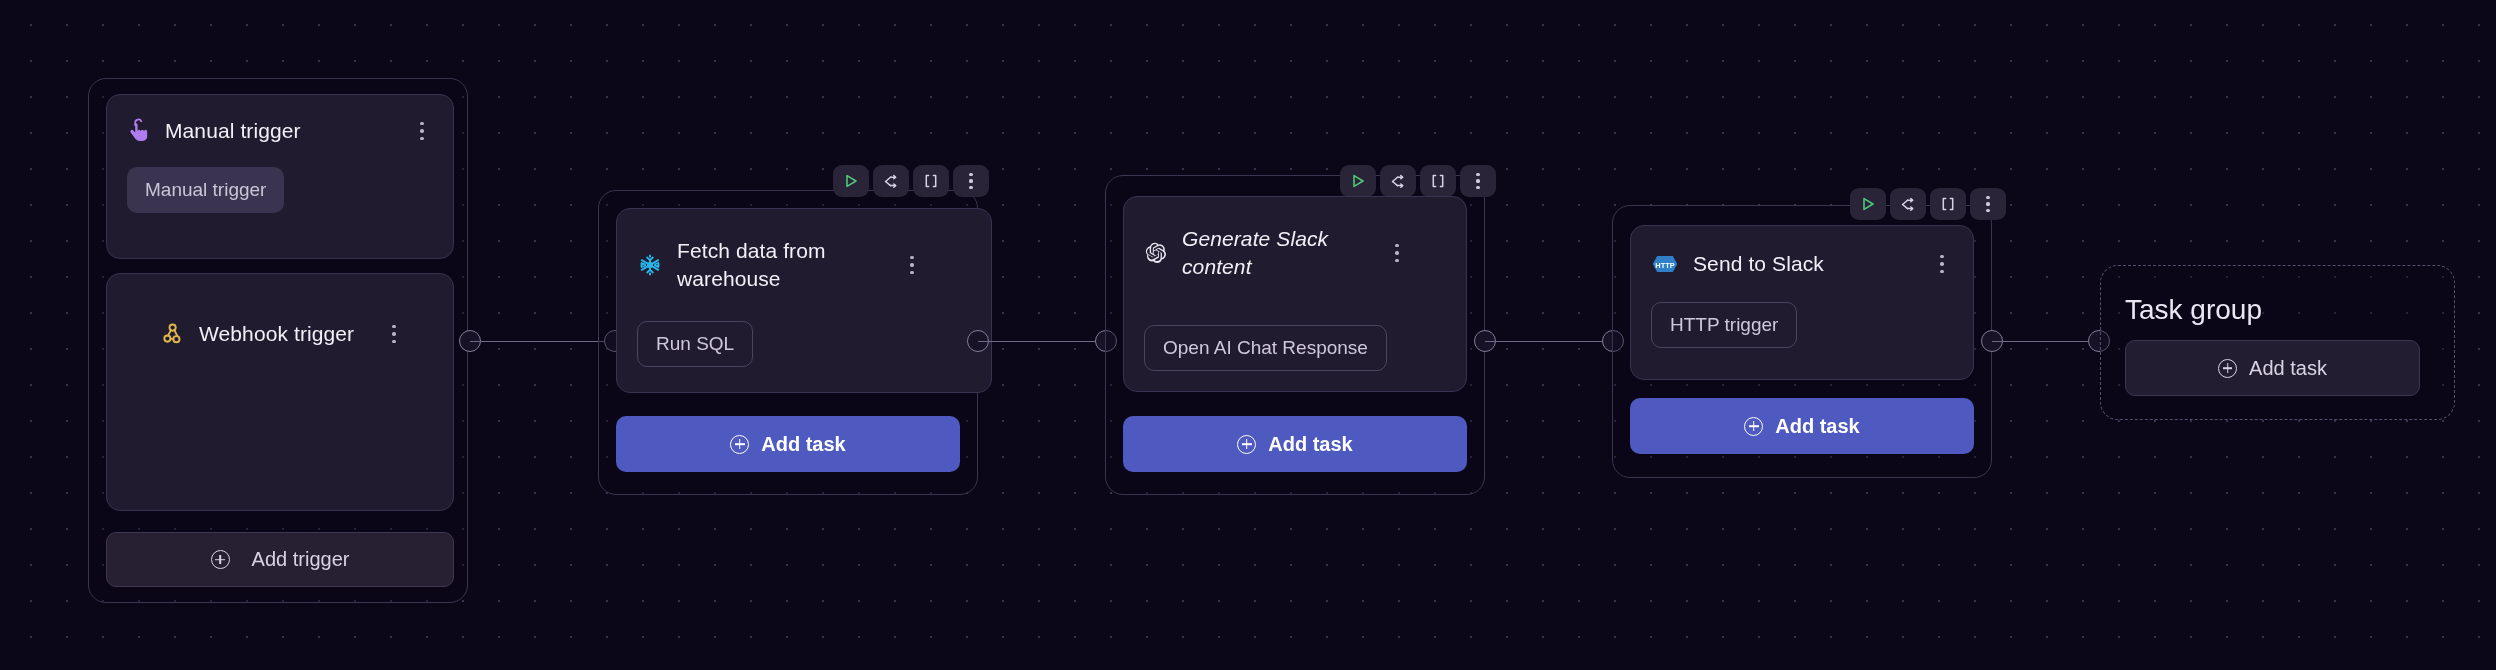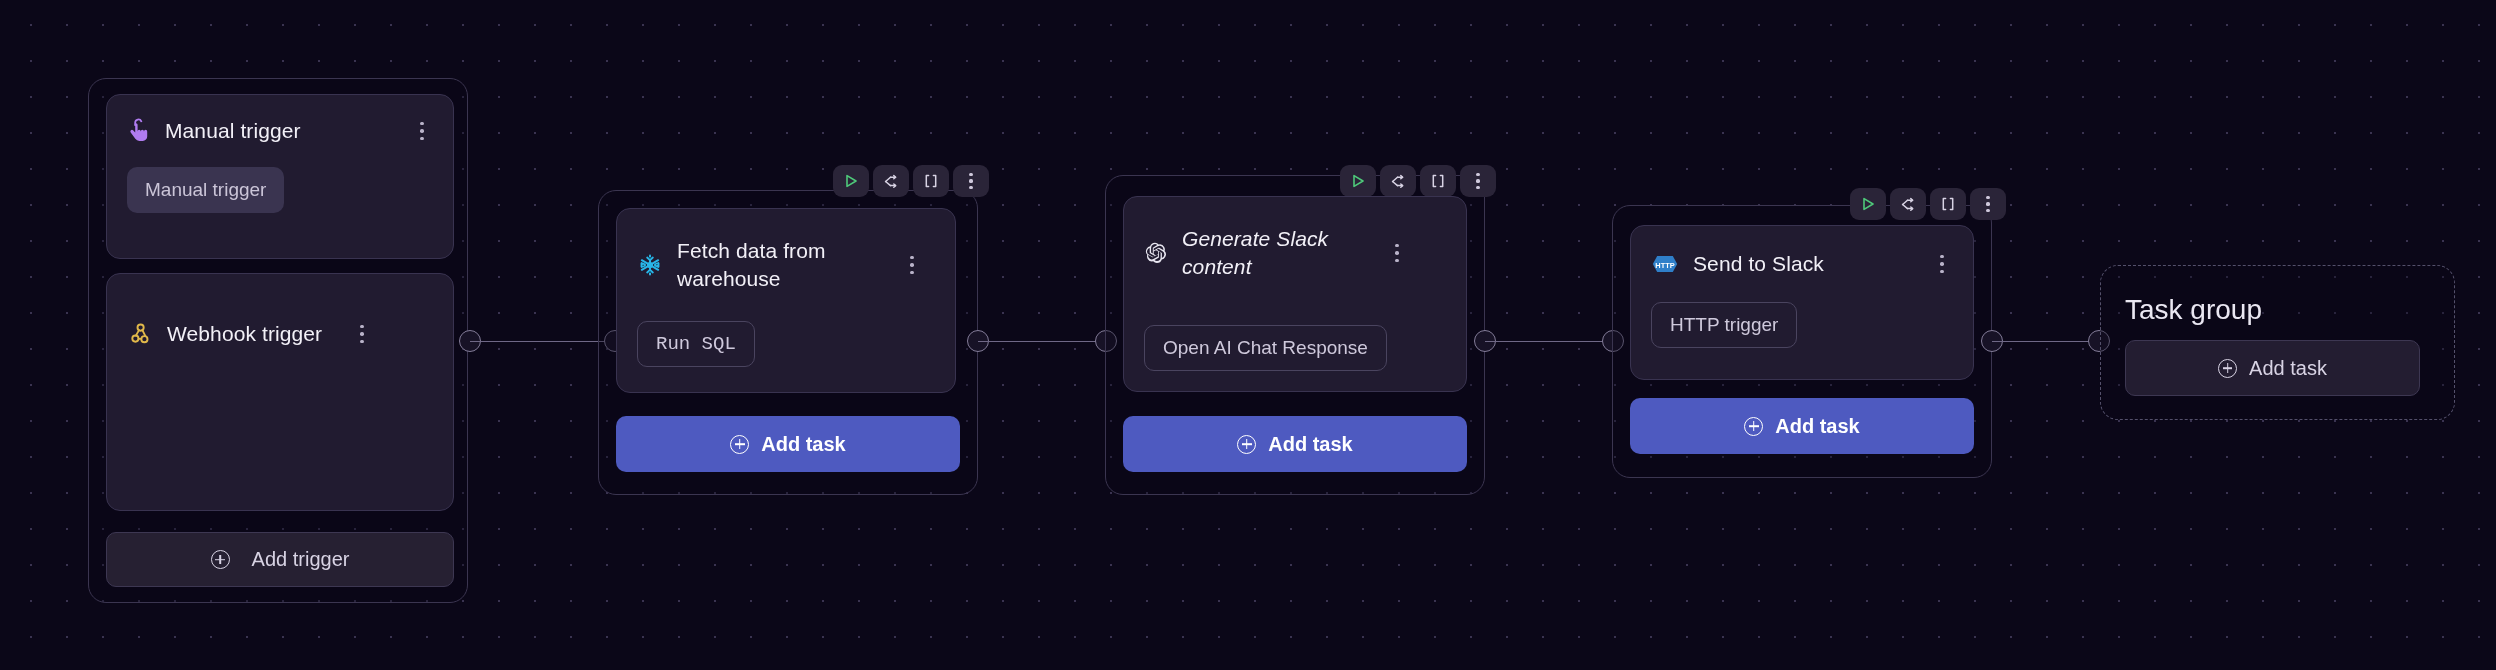--- a/index.html
+++ b/index.html
@@ -150,21 +150,21 @@
           <i></i>
           <i></i>
         </span>
     </div>
     <div style="padding:0 20px;">
       <span class="pill filled">Manual trigger</span>
     </div>
   </div>
 
   <div class="node-card" style="left:106px; top:273px; width:348px; height:238px;">
-    <div class="node-head" style="height:120px; align-items:center;">
+    <div class="node-head" style="height:120px; align-items:center;margin-left:32px;">
       <span style="flex:none;display:flex;">
         <svg width="26" height="26" viewBox="0 0 26 26">
           <g fill="none" stroke="#e0b84a" stroke-width="1.9" stroke-linecap="round" stroke-linejoin="round">
             <circle cx="8.4" cy="17.6" r="3.1"></circle>
             <circle cx="17.4" cy="18.2" r="3.1"></circle>
             <circle cx="13.6" cy="6.6" r="3.1"></circle>
             <path d="M11.9 9.4 8.9 14.6"></path>
             <path d="M15.4 9.1 18.3 14.9"></path>
             <path d="M11.5 17.9 h2.8"></path>
           </g>
@@ -218,21 +218,21 @@
     </div>
     <div class="tb-btn">
       <div class="tb-kebab">
           <i></i>
           <i></i>
           <i></i>
         </div>
     </div>
   </div>
 
-  <div class="node-card" style="left:616px; top:208px; width:340px; height:185px;">
+  <div class="node-card" style="left:616px; top:208px; width:376px; height:185px;">
     <div class="node-head" style="height:112px;">
       <span style="flex:none;display:flex;">
         <svg width="26" height="26" viewBox="0 0 26 26">
           <g stroke="#29b5e8" stroke-width="2" stroke-linecap="round">
             <path d="M13 3.5v19"></path>
               <path d="M4.8 8.2 21.2 17.8"></path>
               <path d="M4.8 17.8 21.2 8.2"></path>
             <path d="M10.2 5.6 13 8.2 15.8 5.6"></path>
               <path d="M10.2 20.4 13 17.8 15.8 20.4"></path>
             <path d="M4.5 11.4 5 14.6 7.9 13.6"></path>
@@ -243,21 +243,21 @@
           <circle cx="13" cy="13" r="2.2" fill="none" stroke="#29b5e8" stroke-width="1.8"></circle>
         </svg>
       </span>
       <span class="node-title" style="max-width:210px;">Fetch data from warehouse</span>
       <span class="kebab">
           <i></i>
           <i></i>
           <i></i>
         </span>
     </div>
-    <div style="padding:0 20px;font-family:Liberation Mono, monospace;">
+    <div style="padding:0 20px;">
       <span class="pill outline">Run SQL</span>
     </div>
   </div>
 
   <div class="btn btn-primary" style="left:616px; top:416px; width:344px; height:56px;">
     <span class="plus"></span>
     <span>Add task</span>
   </div>
 
   <div class="port" style="left:967px; top:330px;"></div>

